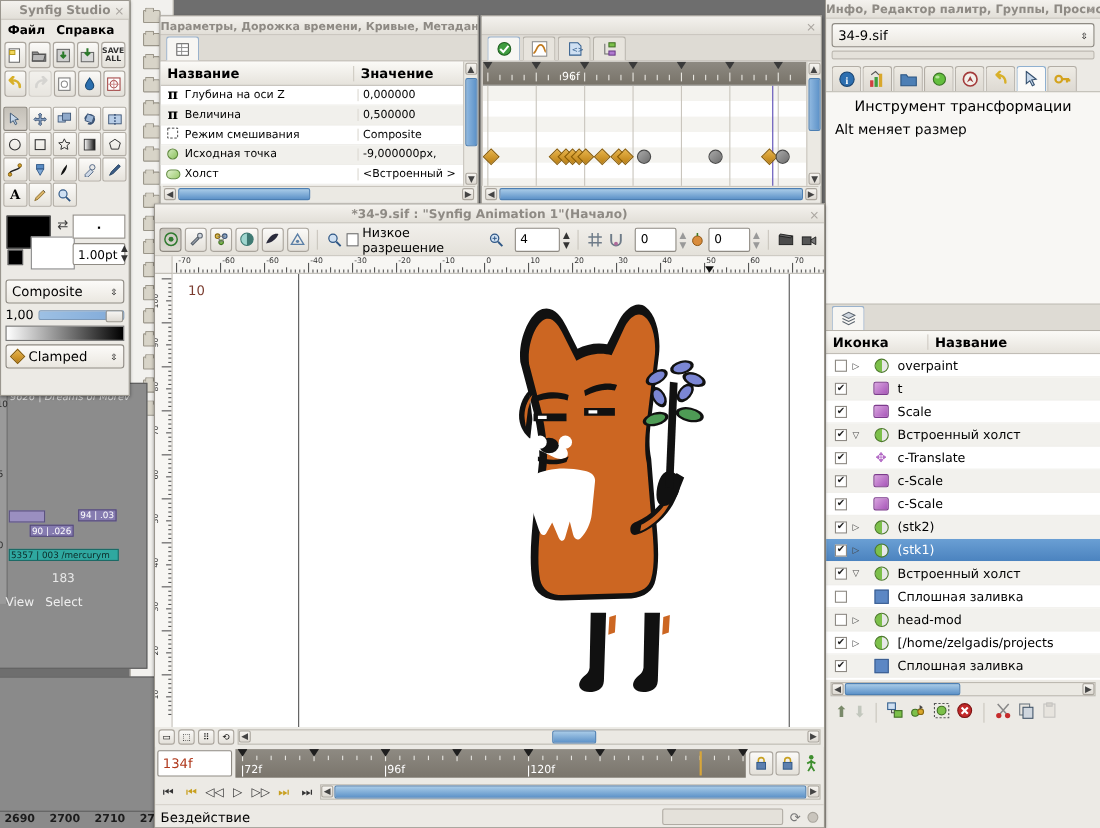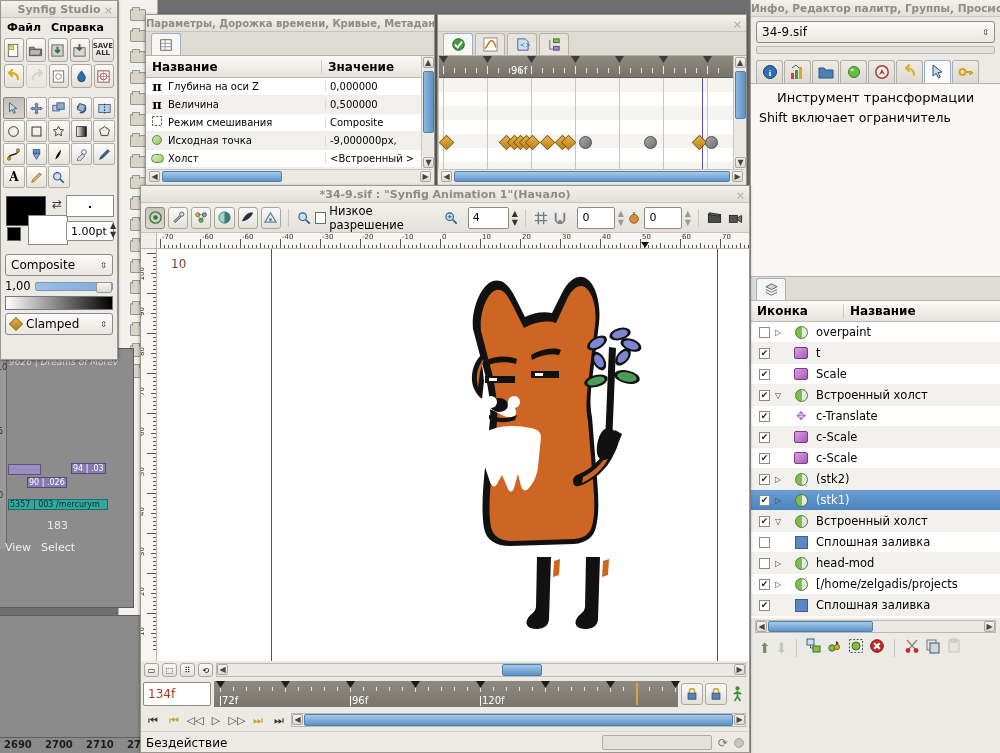--- a/index.html
+++ b/index.html
@@ -1237,21 +1237,21 @@
       <svg width="16" height="16" viewBox="0 0 16 16">
           <circle cx="4.5" cy="8" r="3" fill="none" stroke="#d4a31e" stroke-width="2"></circle>
           <path d="M7 8h7M12 8v3M14 8v2" stroke="#d4a31e" stroke-width="2"></path>
         </svg>
     </div>
   </div>
 
   <div style="background:#f8f7f4;height:192px;padding:6px 8px;">
     <div style="text-align:center;font-size:13px;margin-bottom:4px;">Инструмент трансформации</div>
     <div style="font-size:12.5px;line-height:18px;">
-      <div>Shift включает ограничитель</div>
+      <div>Alt меняет размер</div>
     </div>
   </div>
 
   <div style="border-top:1px solid #b6b2aa;">
     <div class="tabstrip" style="height:24px;">
       <div class="tab sel">
         <svg width="15" height="15" viewBox="0 0 16 16">
             <path d="M2 5l6-3 6 3-6 3z" fill="#cfd6de" stroke="#5a636d"></path>
             <path d="M2 8l6 3 6-3" fill="none" stroke="#5a636d"></path>
             <path d="M2 11l6 3 6-3" fill="none" stroke="#5a636d"></path>

